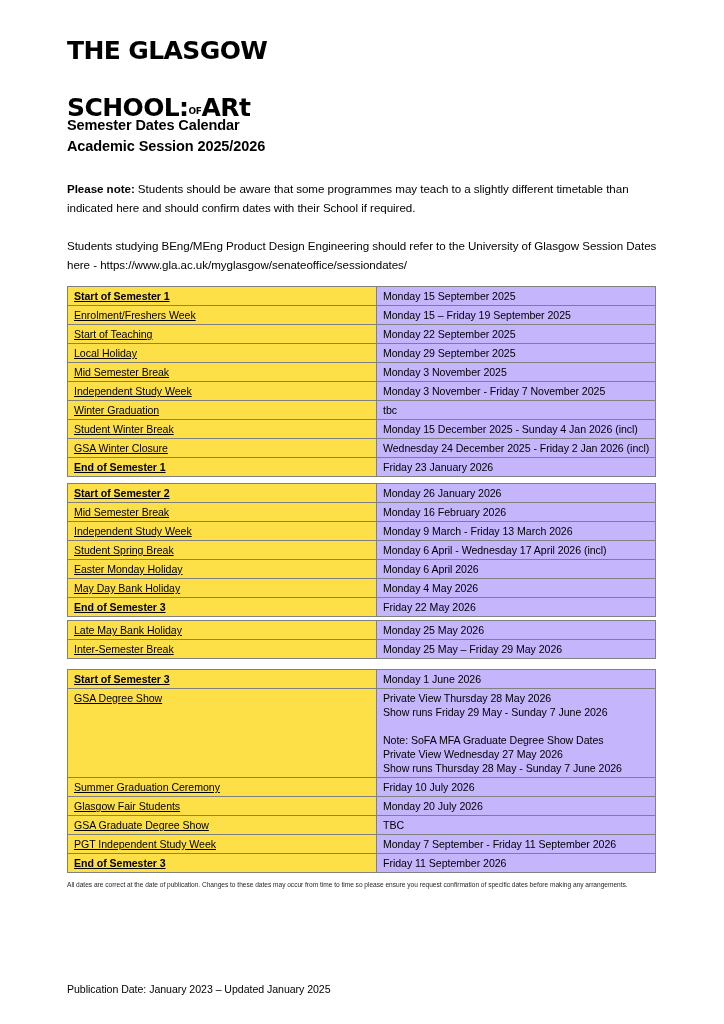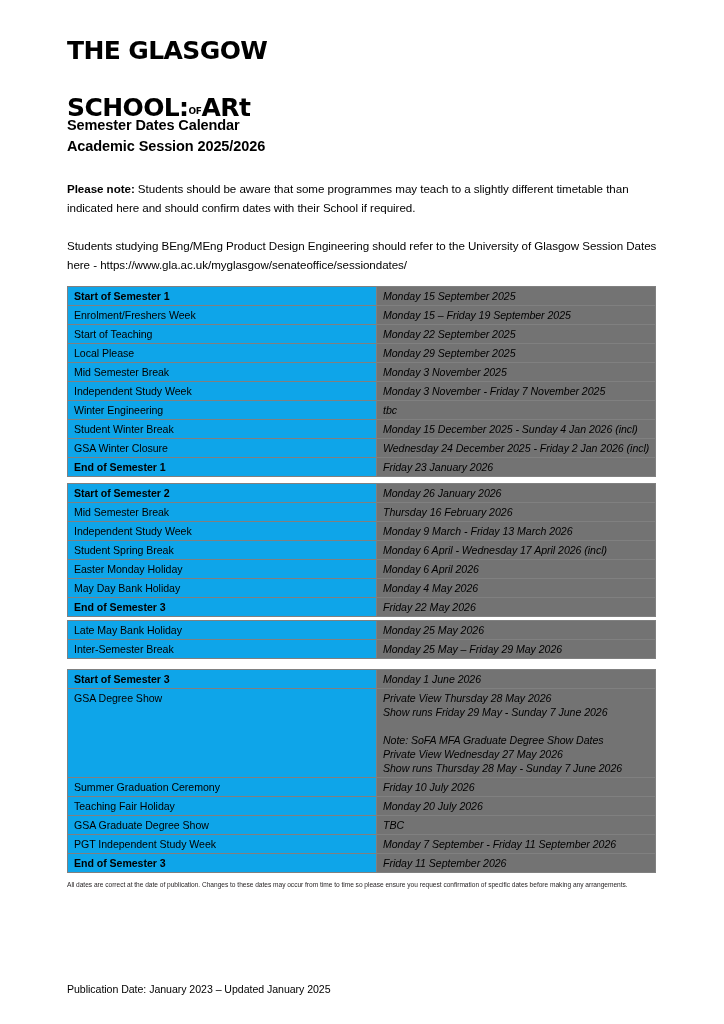--- a/index.html
+++ b/index.html
@@ -92,25 +92,25 @@
   .cal-table td {
     border: 1px solid #808080;
     padding: 2px 5px 2px 6px;
     vertical-align: top;
     line-height: 14px;
     height: 14px;
     letter-spacing: -0.05px;
   }
   .cal-table td.label {
     width: 297px;
-    background: #0ea5e9;
+    background: #fde047;
+    text-decoration: underline;
   }
   .cal-table td.value {
-    background: #737373;
-    font-style: italic;
+    background: #c4b5fd;
   }
   .cal-table tr.bold td.label { font-weight: bold; }
   .multiline { white-space: pre-line; }
 
   #table-sem1 { top: 286px; }
   #table-sem2 { top: 483px; }
   #table-inter { top: 620px; }
   #table-sem3 { top: 669px; }
 
   
@@ -162,33 +162,33 @@
         </tr>
         <tr>
           <td class="label">Enrolment/Freshers Week</td>
           <td class="value">Monday 15 – Friday 19 September 2025</td>
         </tr>
         <tr>
           <td class="label">Start of Teaching</td>
           <td class="value">Monday 22 September 2025</td>
         </tr>
         <tr>
-          <td class="label">Local Please</td>
+          <td class="label">Local Holiday</td>
           <td class="value">Monday 29 September 2025</td>
         </tr>
         <tr>
           <td class="label">Mid Semester Break</td>
           <td class="value">Monday 3 November 2025</td>
         </tr>
         <tr>
           <td class="label">Independent Study Week</td>
           <td class="value">Monday 3 November - Friday 7 November 2025</td>
         </tr>
         <tr>
-          <td class="label">Winter Engineering</td>
+          <td class="label">Winter Graduation</td>
           <td class="value">tbc</td>
         </tr>
         <tr>
           <td class="label">Student Winter Break</td>
           <td class="value">Monday 15 December 2025 - Sunday 4 Jan 2026 (incl)</td>
         </tr>
         <tr>
           <td class="label">GSA Winter Closure</td>
           <td class="value">Wednesday 24 December 2025 - Friday 2 Jan 2026 (incl)</td>
         </tr>
@@ -200,21 +200,21 @@
   </table>
 
   <table class="cal-table" id="table-sem2">
     <tbody>
         <tr class="bold">
           <td class="label">Start of Semester 2</td>
           <td class="value">Monday 26 January 2026</td>
         </tr>
         <tr>
           <td class="label">Mid Semester Break</td>
-          <td class="value">Thursday 16 February 2026</td>
+          <td class="value">Monday 16 February 2026</td>
         </tr>
         <tr>
           <td class="label">Independent Study Week</td>
           <td class="value">Monday 9 March - Friday 13 March 2026</td>
         </tr>
         <tr>
           <td class="label">Student Spring Break</td>
           <td class="value">Monday 6 April - Wednesday 17 April 2026 (incl)</td>
         </tr>
         <tr>
@@ -258,21 +258,21 @@
 
 Note: SoFA MFA Graduate Degree Show Dates
 Private View Wednesday 27 May 2026
 Show runs Thursday 28 May - Sunday 7 June 2026</td>
         </tr>
         <tr>
           <td class="label">Summer Graduation Ceremony</td>
           <td class="value">Friday 10 July 2026</td>
         </tr>
         <tr>
-          <td class="label">Teaching Fair Holiday</td>
+          <td class="label">Glasgow Fair Students</td>
           <td class="value">Monday 20 July 2026</td>
         </tr>
         <tr>
           <td class="label">GSA Graduate Degree Show</td>
           <td class="value">TBC</td>
         </tr>
         <tr>
           <td class="label">PGT Independent Study Week</td>
           <td class="value">Monday 7 September - Friday 11 September 2026</td>
         </tr>

